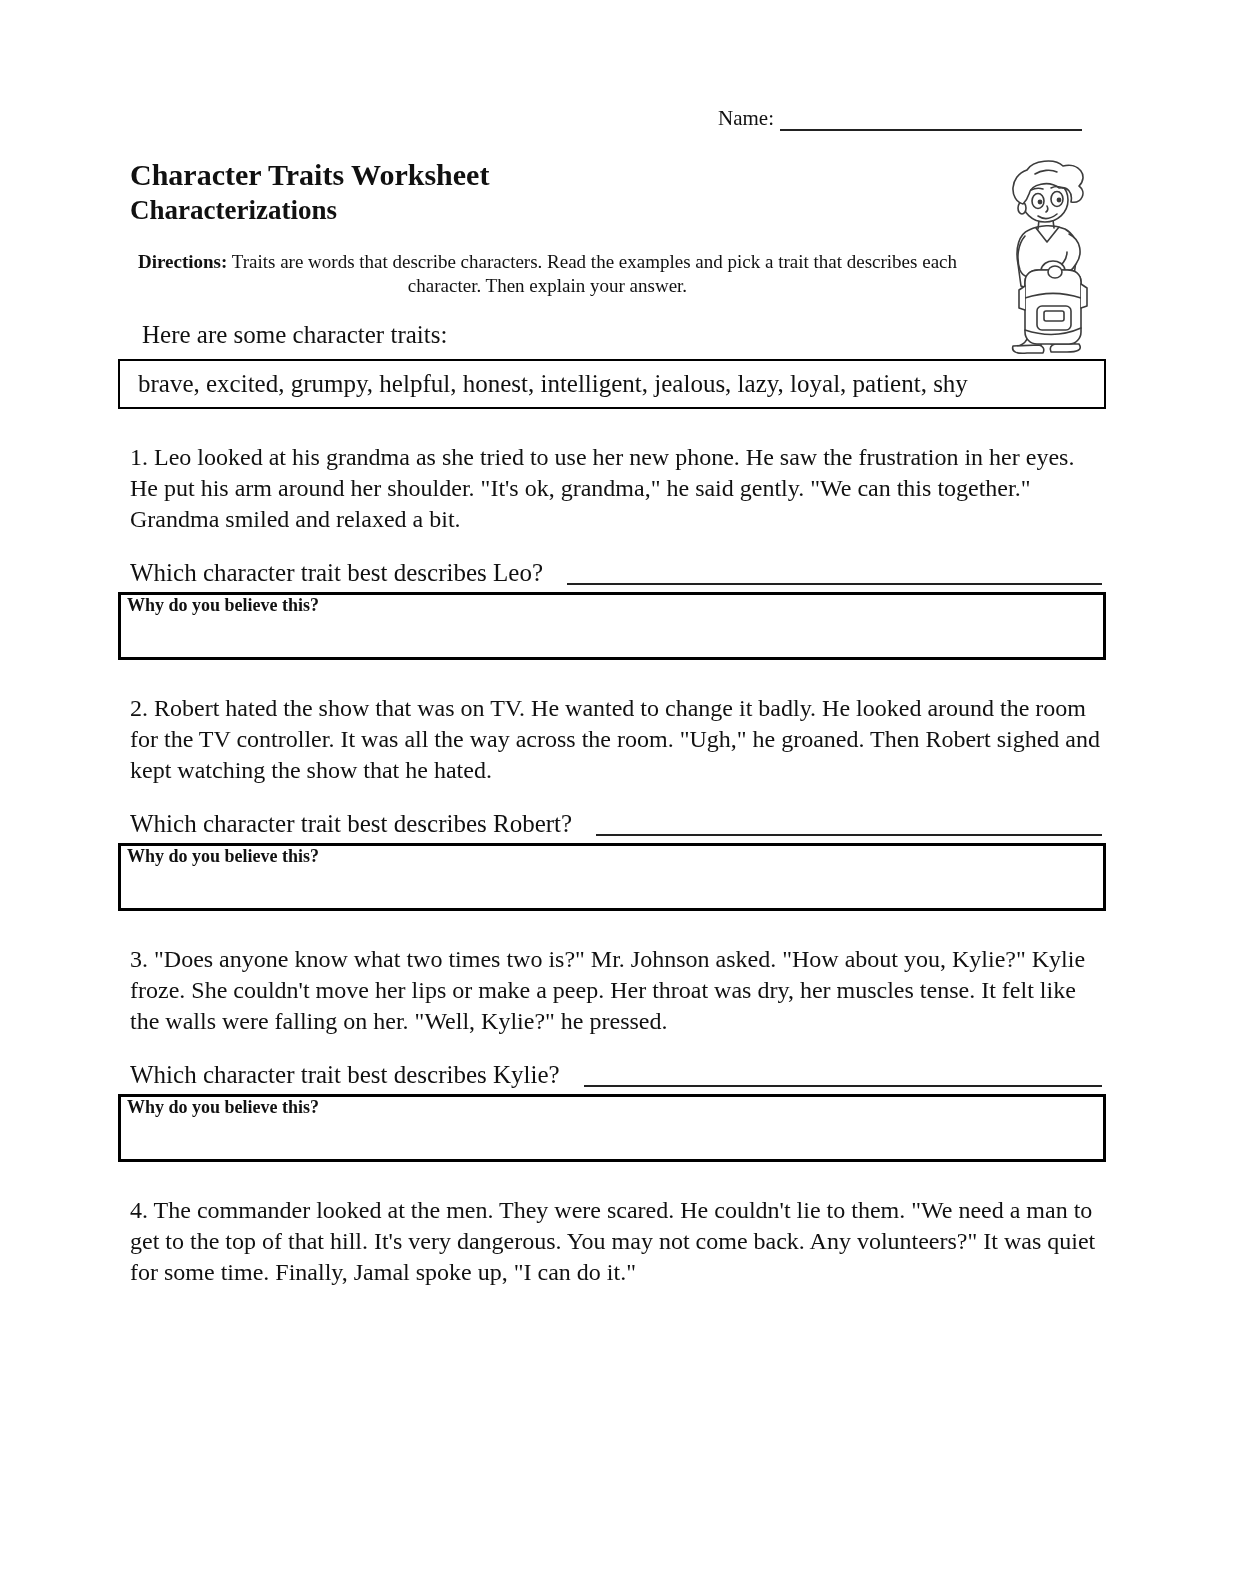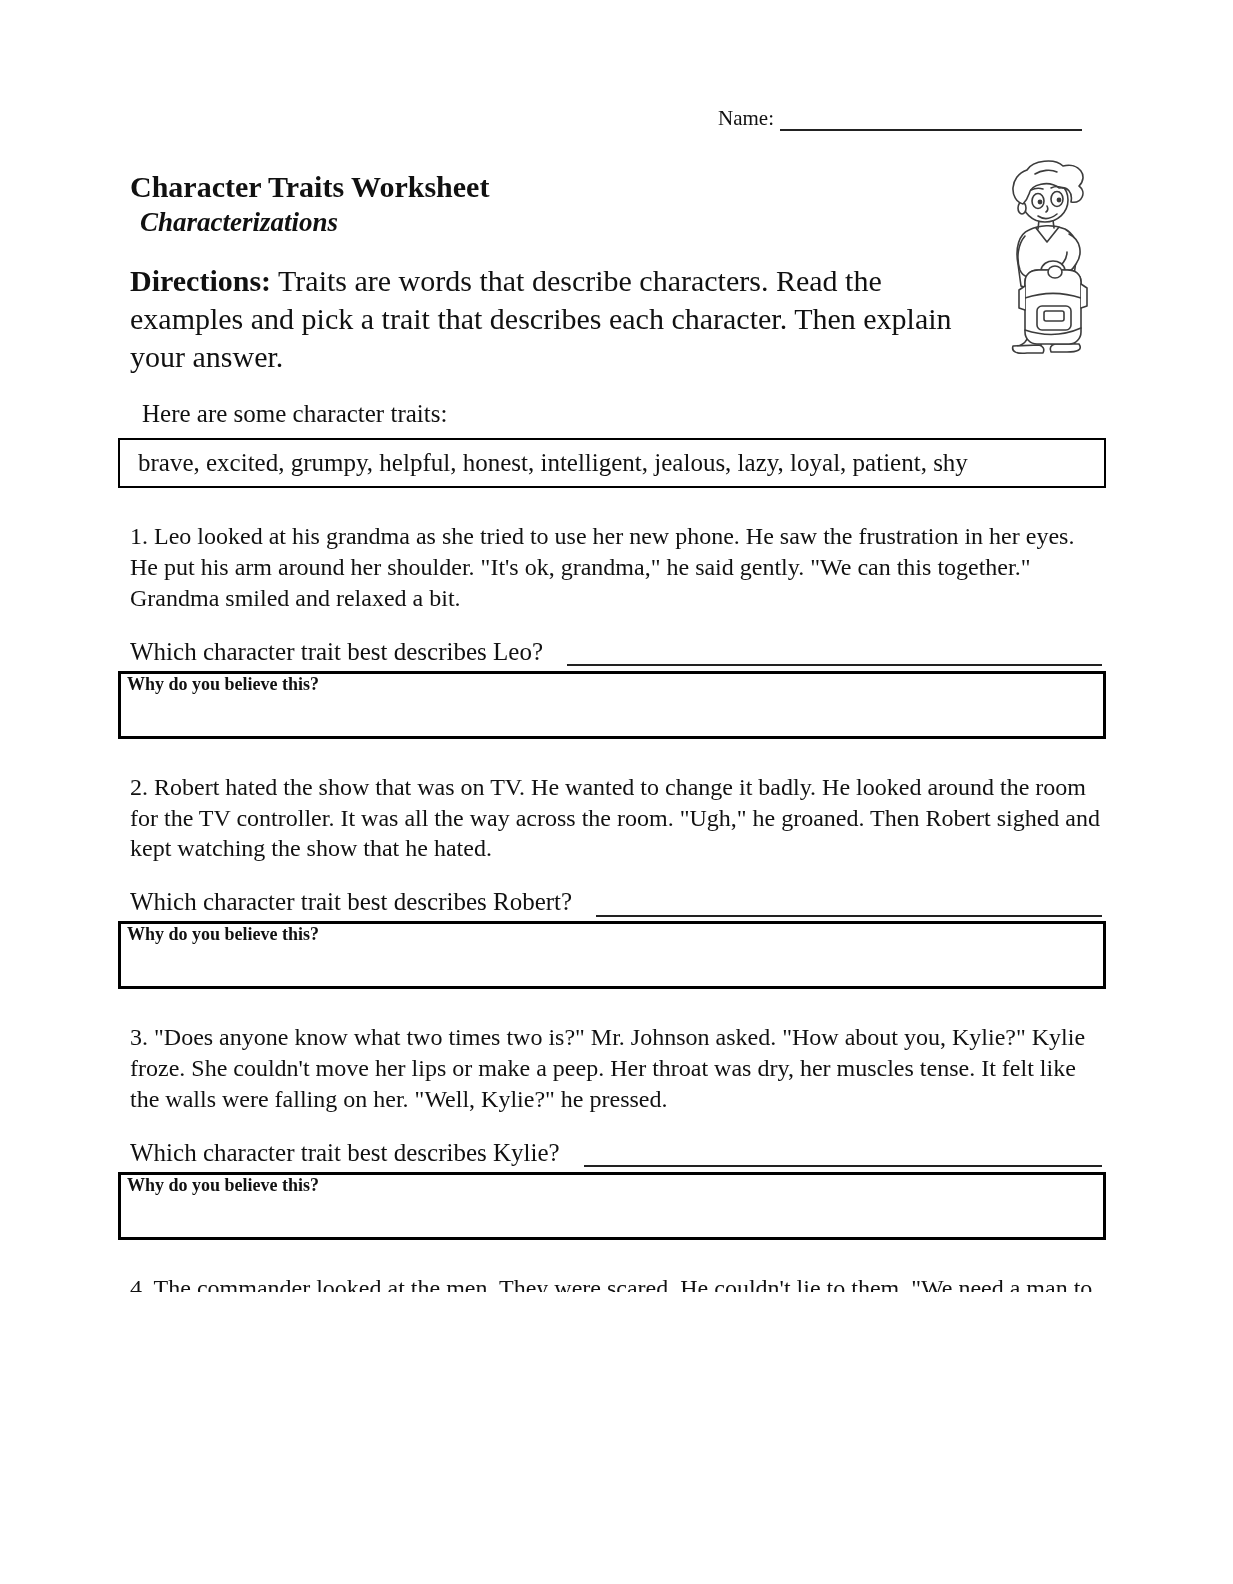--- a/index.html
+++ b/index.html
@@ -47,62 +47,62 @@
     stroke-linecap: round;
     stroke-linejoin: round;
   }
   .boy-illustration .filled { fill: #3c3c3c; stroke: none; }
   .boy-illustration .noline { fill: none; }
 
   
   .content {
     position: absolute;
     left: 118px;
-    top: 170px;
+    top: 158px;
     width: 988px;
   }
   .page-title {
     margin: 0 0 0 12px;
     font-size: 30px;
     font-weight: bold;
     line-height: 1.15;
   }
   .page-subtitle {
-    margin: 2px 0 0 22px;
+    margin: 2px 0 0 12px;
     font-size: 27px;
     font-weight: bold;
-    font-style: italic;
     line-height: 1.15;
   }
   .directions {
     margin: 24px 0 0 12px;
-    font-size: 30px;
+    font-size: 19px;
     line-height: 1.28;
     width: 835px;
+    text-align: center;
   }
   .traits-intro {
     margin: 21px 0 0 24px;
     font-size: 25px;
     line-height: 1.28;
   }
   .traits-box {
     margin-top: 8px;
     border: 2px solid #000;
     padding: 7px 18px;
     font-size: 25px;
     line-height: 1.28;
   }
   .question-text {
     margin: 33px 0 0 12px;
     font-size: 24px;
     line-height: 1.29;
   }
   .prompt-row {
     display: flex;
-    align-items: center;
+    align-items: flex-start;
     margin: 22px 0 0 12px;
     font-size: 25px;
     line-height: 1.28;
     gap: 14px;
   }
   .prompt-row .blank {
     flex: 1;
     border-bottom: 2px solid #222;
     height: 1.05em;
     margin-left: 10px;

